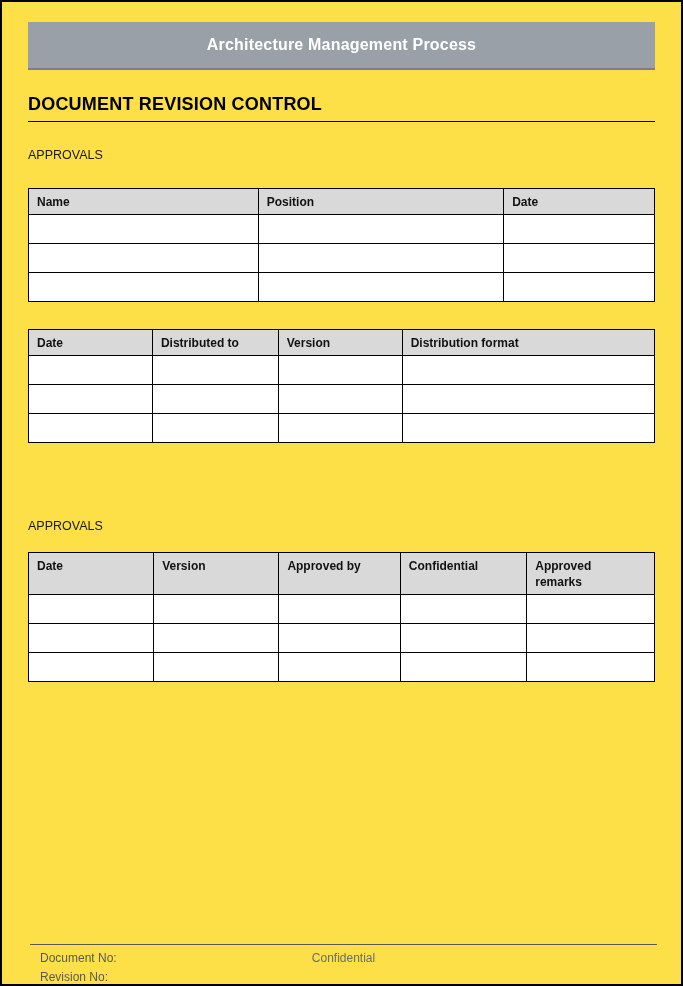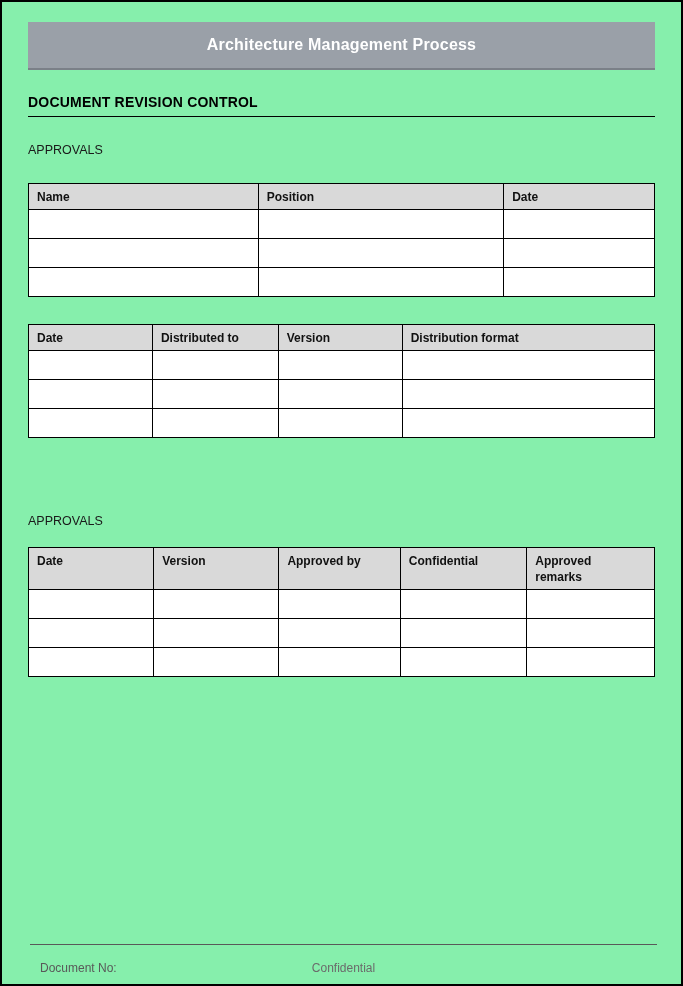--- a/index.html
+++ b/index.html
@@ -4,21 +4,21 @@
 <style>
   * { margin: 0; padding: 0; box-sizing: border-box; }
   html, body { background: #e8e8e8; }
   body { font-family: "Liberation Sans", sans-serif; }
 
   .page {
     position: relative;
     width: 683px;
     height: 986px;
     margin: 0 auto;
-    background: #86efac;
+    background: #fde047;
     border: 2px solid #000000;
     padding: 0 26px;
     overflow: hidden;
   }
 
   
   .banner {
     margin-top: 20px;
     height: 48px;
     background: #9aa0a8;
@@ -30,21 +30,21 @@
   .banner-title {
     color: #ffffff;
     font-size: 16px;
     font-weight: bold;
     letter-spacing: 0.2px;
   }
 
   
   .doc-heading {
     margin-top: 24px;
-    font-size: 14px;
+    font-size: 18px;
     font-weight: bold;
     color: #000000;
     letter-spacing: 0.2px;
     padding-bottom: 6px;
     border-bottom: 1.5px solid #000000;
   }
 
   
   .section-label {
     font-size: 12.5px;
@@ -83,21 +83,21 @@
   }
   .hdr-narrow { display: inline-block; max-width: 72px; }
 
   
   .footer {
     position: absolute;
     left: 28px;
     width: 627px;
     top: 942px;
     border-top: 1px solid #595959;
-    padding-top: 14px;
+    padding-top: 4px;
   }
   .footer-grid {
     display: grid;
     grid-template-columns: 1.2fr 1fr 1.2fr;
     font-size: 12px;
     color: #595959;
     line-height: 19px;
   }
   .footer-left   { padding-left: 10px; text-align: left; }
   .footer-center { text-align: center; color: #6b6b6b; }
@@ -224,20 +224,21 @@
           <td></td>
           <td></td>
       </tr>
     </tbody>
   </table>
 
   <div class="footer">
     <div class="footer-grid">
       <div class="footer-left">
         <div>Document No:</div>
+        <div>Revision No:</div>
       </div>
       <div class="footer-center">
         <div>Confidential</div>
       </div>
     </div>
   </div>
 
 </div>
 
 </body></html>

